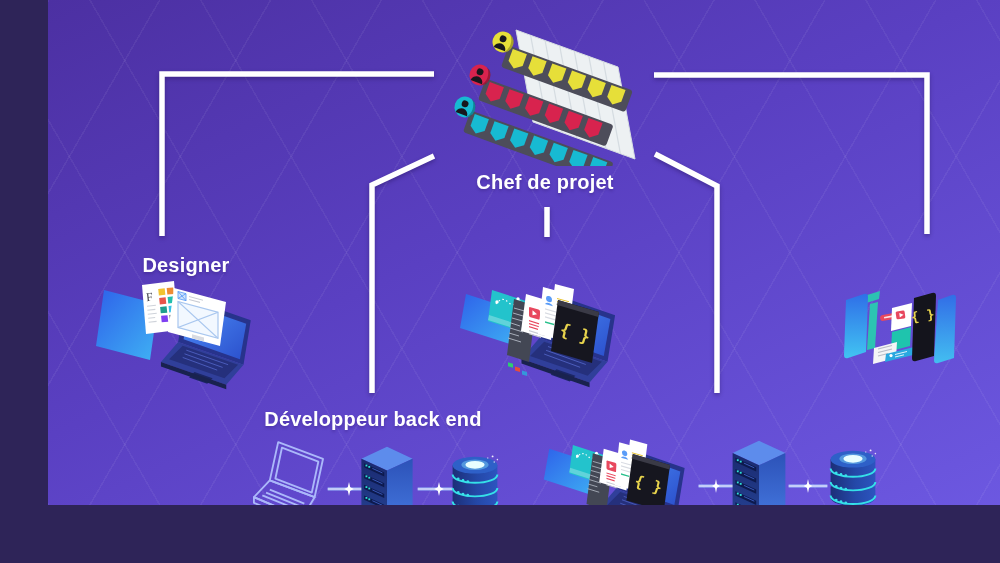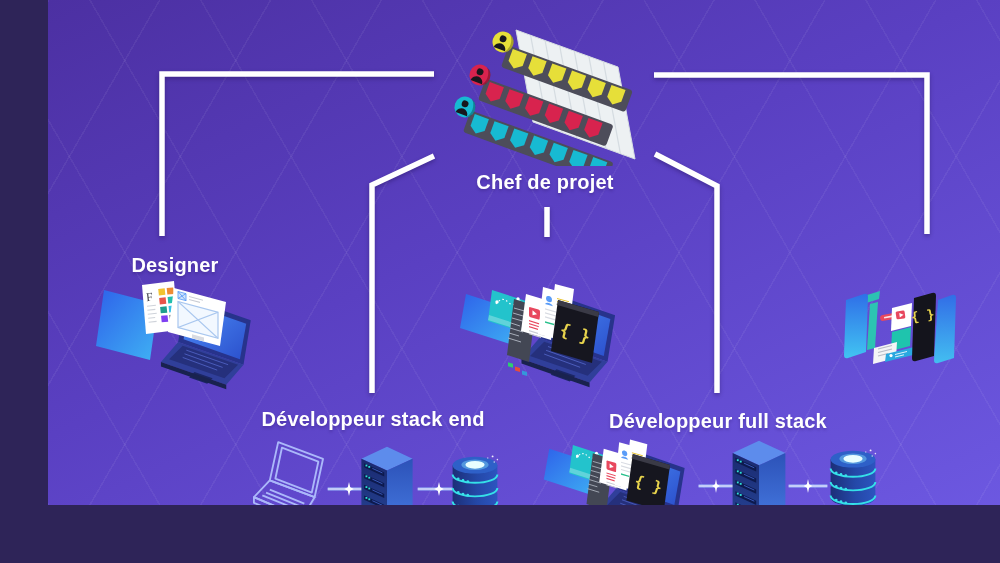--- a/index.html
+++ b/index.html
@@ -308,43 +308,42 @@
     <path d="M499,207 V237"></path>
     <path d="M386,156 L324,185 V393"></path>
     <path d="M607,154 L669,186 V393"></path>
   </svg>
 
   <svg class="illo" style="left:398px;top:8px" width="200" height="158" viewBox="0 0 200 158">
     <use href="#sym-kanban" width="200" height="158"></use>
   </svg>
   <div class="node-label" style="left:497px;top:170px">Chef de projet</div>
 
-  <div class="node-label" style="left:127px;top:253px">Designer</div>
+  <div class="node-label" style="left:138px;top:253px">Designer</div>
   <svg class="illo" style="left:46px;top:276px" width="180" height="124" viewBox="0 0 180 124">
     <use href="#sym-designer" width="180" height="124"></use>
   </svg>
 
   <svg class="illo" style="left:410px;top:278px" width="185" height="112" viewBox="0 0 185 112">
     <use href="#sym-frontdev" width="185" height="112"></use>
   </svg>
 
   <svg class="illo" style="left:786px;top:286px" width="130" height="88" viewBox="0 0 130 88">
     <use href="#sym-mobile" width="130" height="88"></use>
   </svg>
 
-  <div class="node-label" style="left:325px;top:407px">Développeur stack end</div>
+  <div class="node-label" style="left:325px;top:407px">Développeur back end</div>
   <svg class="illo" style="left:195px;top:430px" width="272" height="118" viewBox="0 0 272 118">
     <use href="#sym-wirelaptop" x="10" y="6" width="84" height="100"></use>
     <use href="#sym-spark" x="84" y="52" width="44" height="14"></use>
     <use href="#sym-server" x="112" y="14" width="64" height="97"></use>
     <use href="#sym-spark" x="174" y="52" width="44" height="14"></use>
     <use href="#sym-database" x="203" y="24" width="58" height="64"></use>
   </svg>
 
-  <div class="node-label" style="left:670px;top:409px">Développeur full stack</div>
   <svg class="illo" style="left:492px;top:426px" width="355" height="120" viewBox="0 0 355 120">
     <use href="#sym-frontdev" x="2" y="8" width="168" height="102"></use>
     <use href="#sym-spark" x="158" y="53" width="36" height="14"></use>
     <use href="#sym-server" x="186" y="12" width="66" height="100"></use>
     <use href="#sym-spark" x="248" y="53" width="40" height="14"></use>
     <use href="#sym-database" x="284" y="22" width="58" height="64"></use>
   </svg>
 </div>
 
 </body></html>

